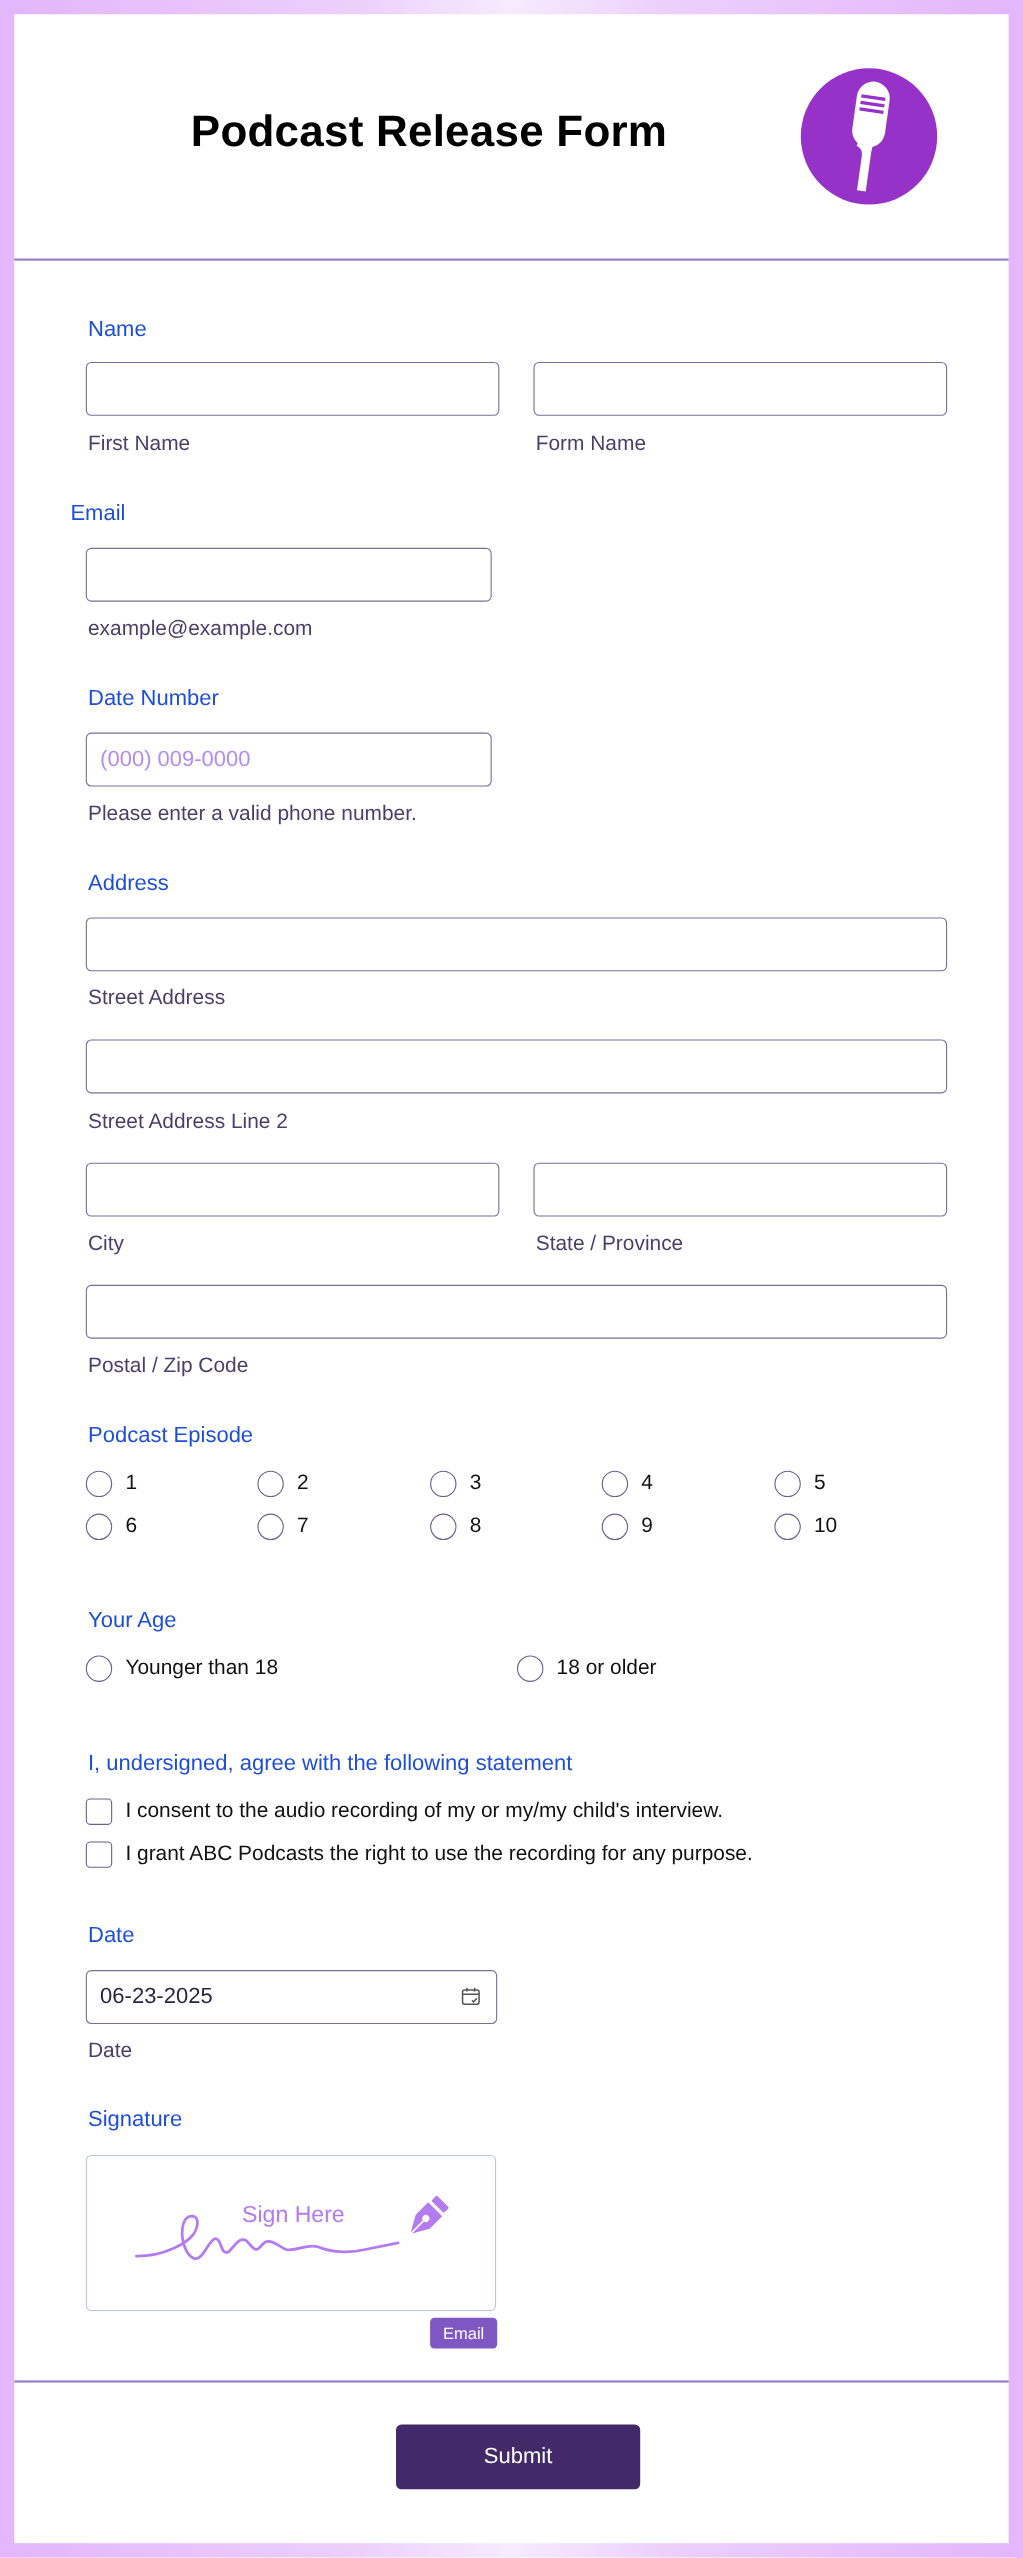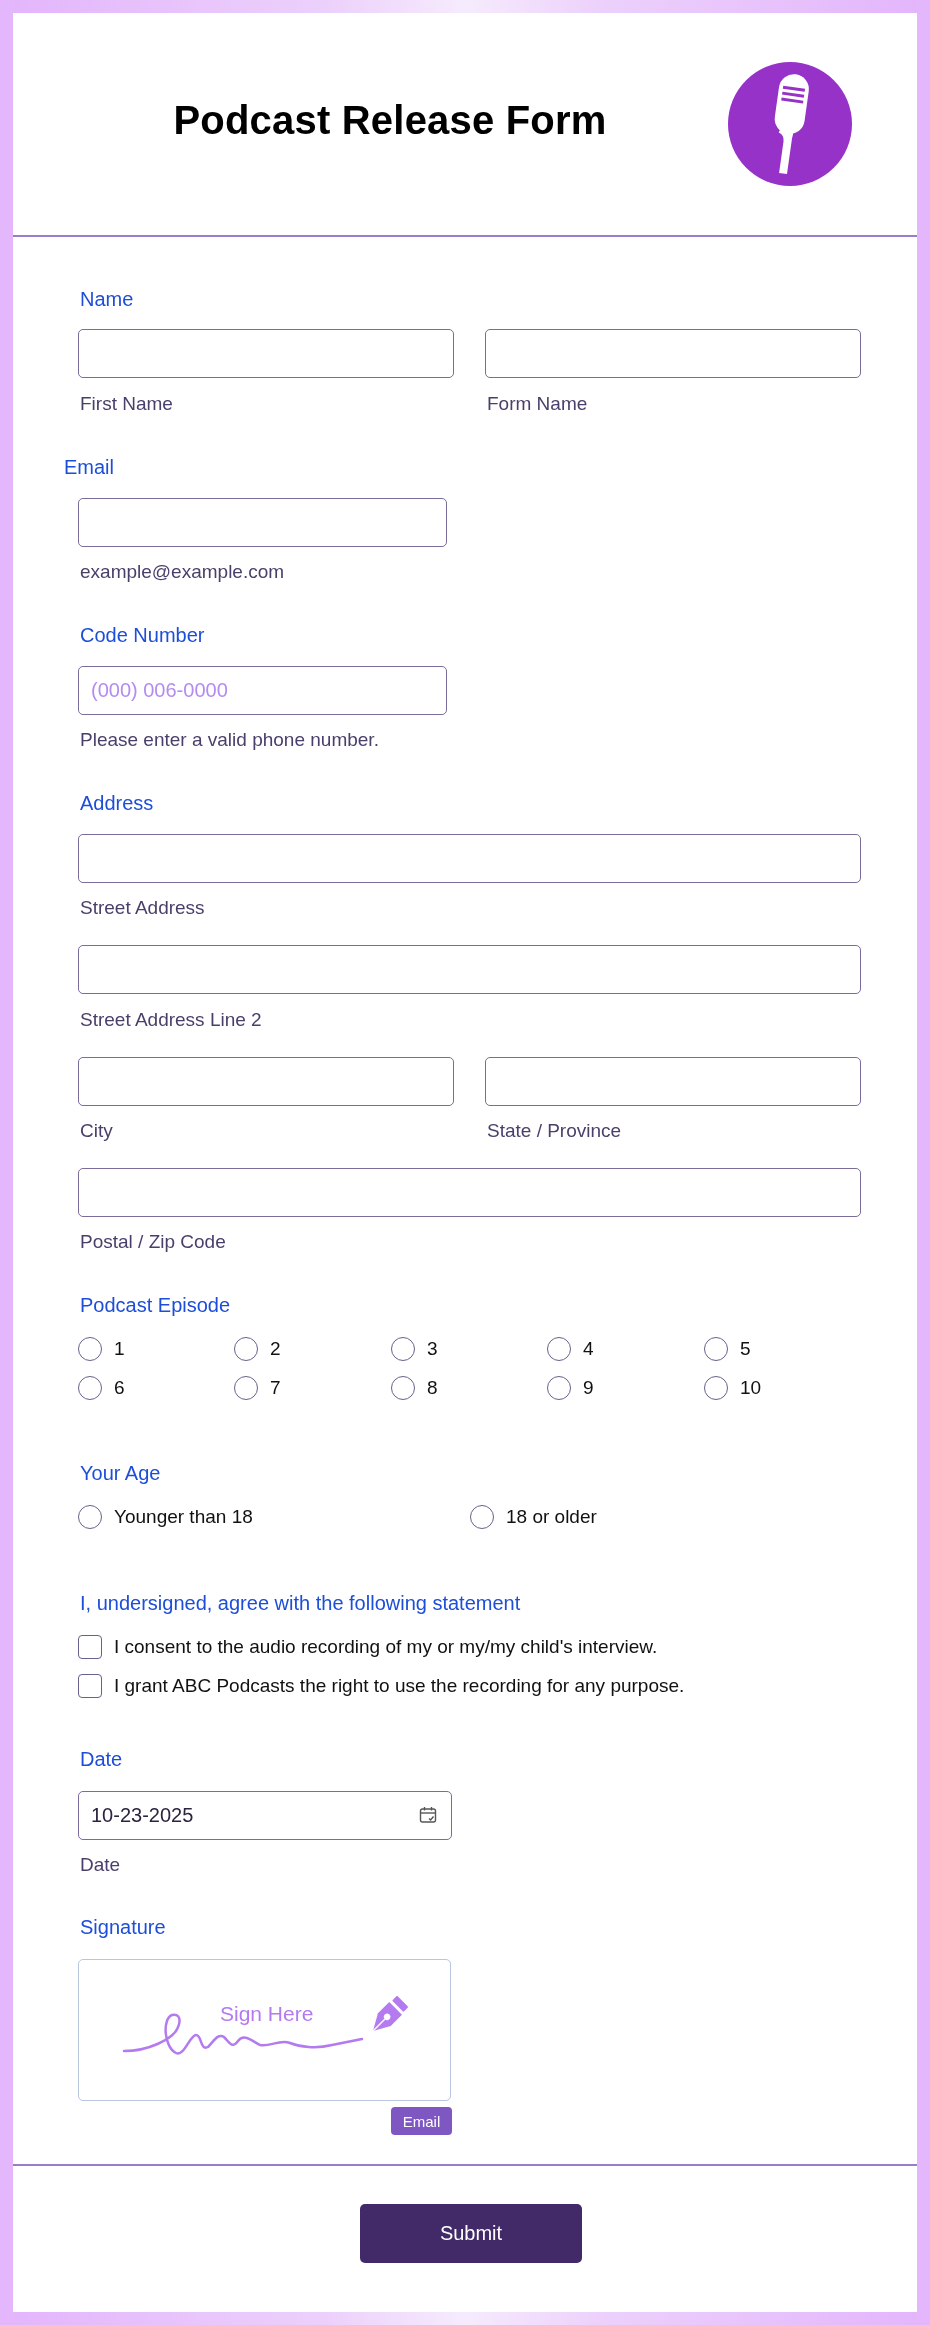--- a/index.html
+++ b/index.html
@@ -90,23 +90,23 @@
 <div class="label" style="left:80px;top:288px">Name</div>
 <div class="input" style="left:78px;top:329px;width:376px"></div>
 <div class="input" style="left:485px;top:329px;width:376px"></div>
 <div class="sublabel" style="left:80px;top:393px">First Name</div>
 <div class="sublabel" style="left:487px;top:393px">Form Name</div>
 
 <div class="label" style="left:64px;top:456px">Email</div>
 <div class="input" style="left:78px;top:498px;width:369px"></div>
 <div class="sublabel" style="left:80px;top:561px">example@example.com</div>
 
-<div class="label" style="left:80px;top:624px">Code Number</div>
+<div class="label" style="left:80px;top:624px">Date Number</div>
 <div class="input" style="left:78px;top:666px;width:369px">
-  <span class="placeholder">(000) 006-0000</span>
+  <span class="placeholder">(000) 009-0000</span>
 </div>
 <div class="sublabel" style="left:80px;top:729px">Please enter a valid phone number.</div>
 
 <div class="label" style="left:80px;top:792px">Address</div>
 <div class="input" style="left:78px;top:834px;width:783px"></div>
 <div class="sublabel" style="left:80px;top:897px">Street Address</div>
 <div class="input" style="left:78px;top:945px;width:783px"></div>
 <div class="sublabel" style="left:80px;top:1009px">Street Address Line 2</div>
 <div class="input" style="left:78px;top:1057px;width:376px"></div>
 <div class="input" style="left:485px;top:1057px;width:376px"></div>
@@ -145,21 +145,21 @@
 <div class="opt" style="left:506px;top:1506px">18 or older</div>
 
 <div class="label" style="left:80px;top:1592px">I, undersigned, agree with the following statement</div>
 <div class="check" style="left:78px;top:1635px"></div>
 <div class="opt" style="left:114px;top:1636px">I consent to the audio recording of my or my/my child's interview.</div>
 <div class="check" style="left:78px;top:1674px"></div>
 <div class="opt" style="left:114px;top:1675px">I grant ABC Podcasts the right to use the recording for any purpose.</div>
 
 <div class="label" style="left:80px;top:1748px">Date</div>
 <div class="input" style="left:78px;top:1791px;width:374px">
-  <span class="value">10-23-2025</span>
+  <span class="value">06-23-2025</span>
 </div>
 <svg class="cal-icon" viewBox="0 0 20 20">
   <rect x="2.5" y="4" width="15" height="13" rx="2" fill="none" stroke="#555" stroke-width="1.4"></rect>
   <line x1="2.5" y1="8" x2="17.5" y2="8" stroke="#555" stroke-width="1.4"></line>
   <line x1="6.5" y1="2" x2="6.5" y2="5.5" stroke="#555" stroke-width="1.4"></line>
   <line x1="13.5" y1="2" x2="13.5" y2="5.5" stroke="#555" stroke-width="1.4"></line>
   <path d="M11 13.5 L12.6 15 L15.5 11.5" fill="none" stroke="#555" stroke-width="1.4"></path>
 </svg>
 <div class="sublabel" style="left:80px;top:1854px">Date</div>
 

